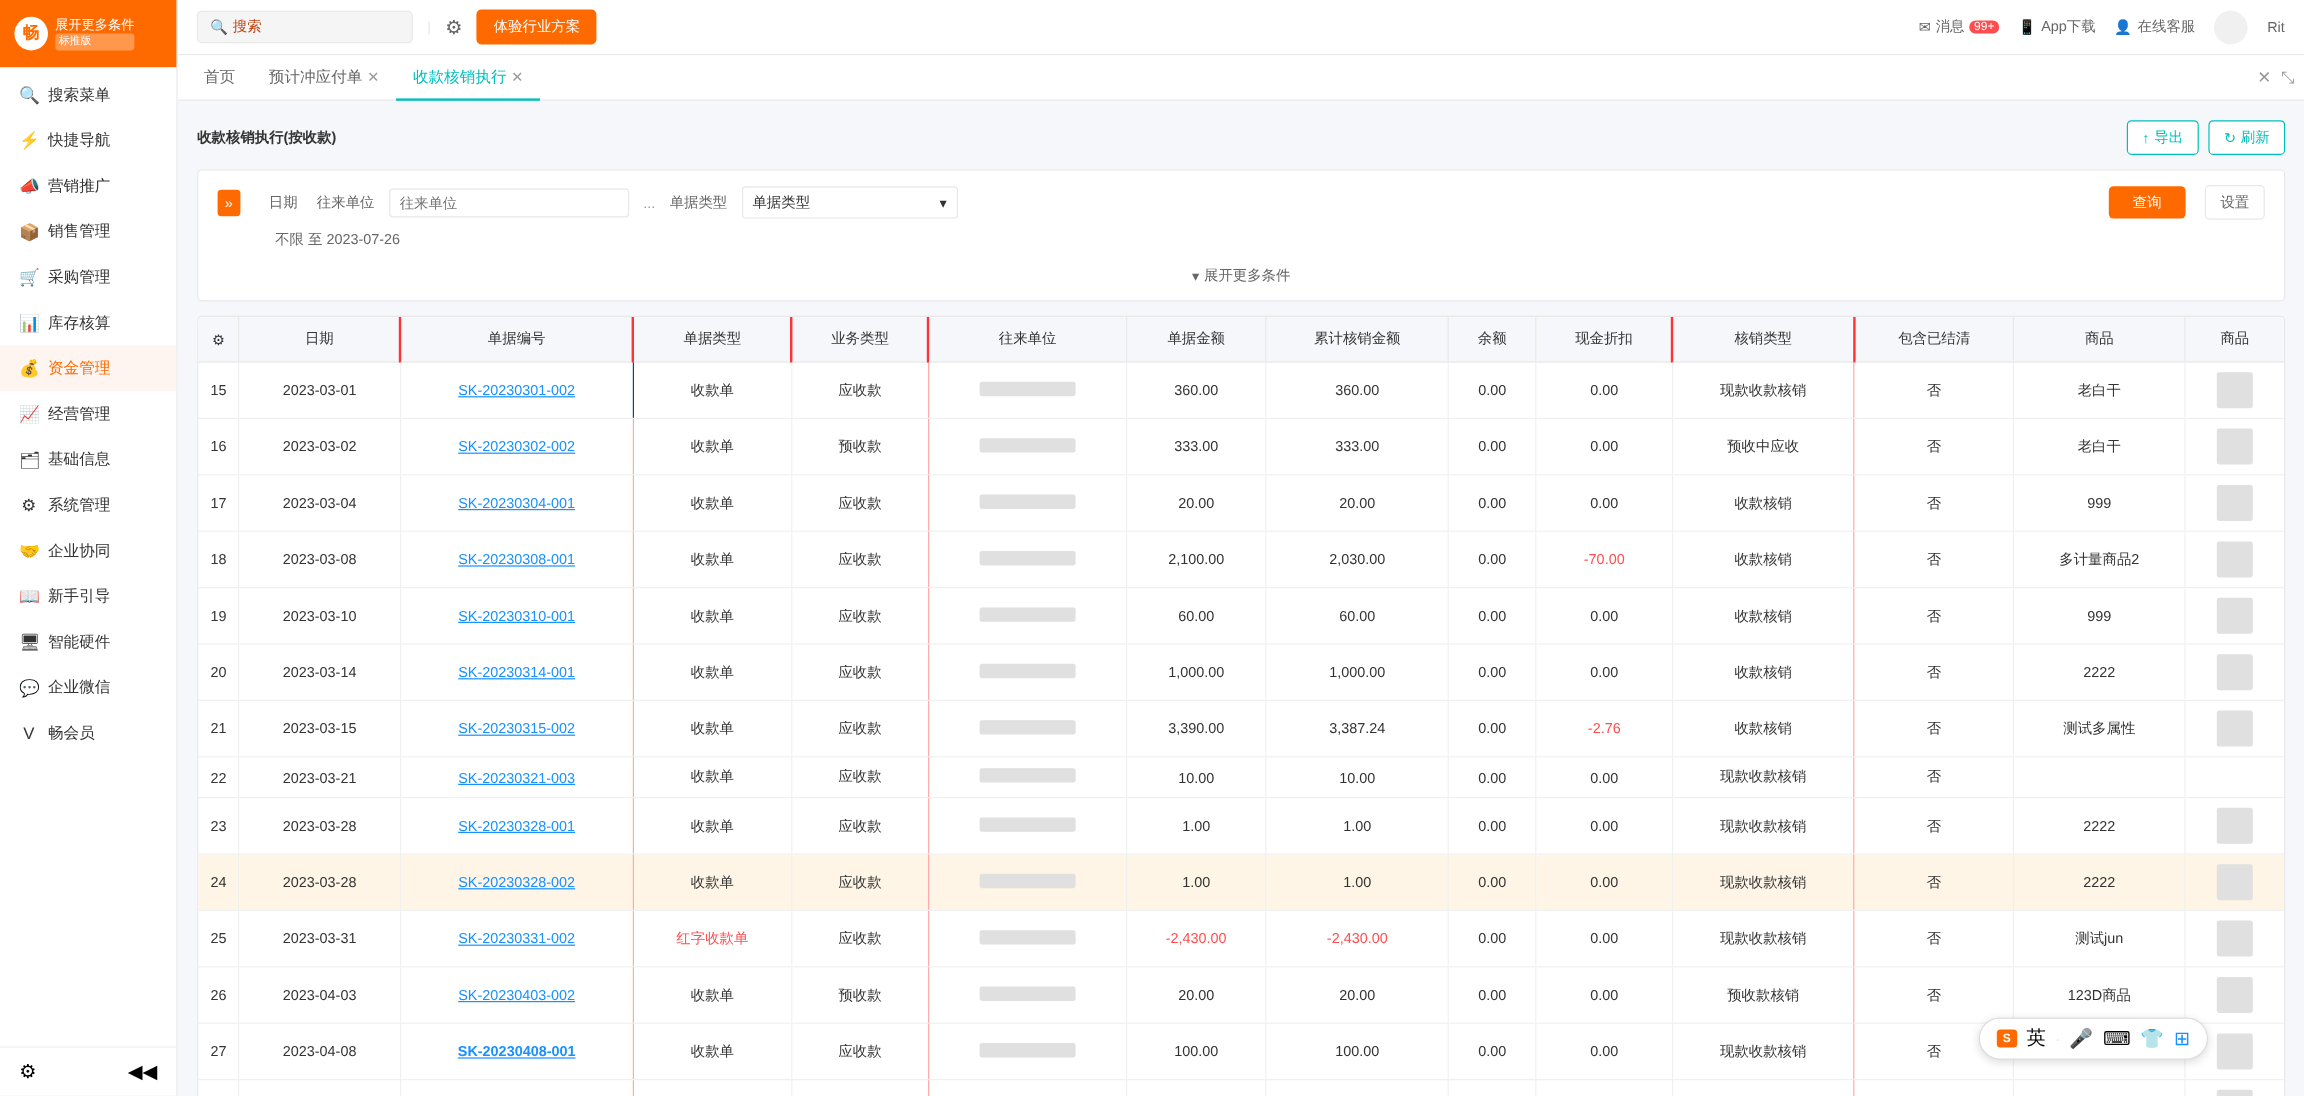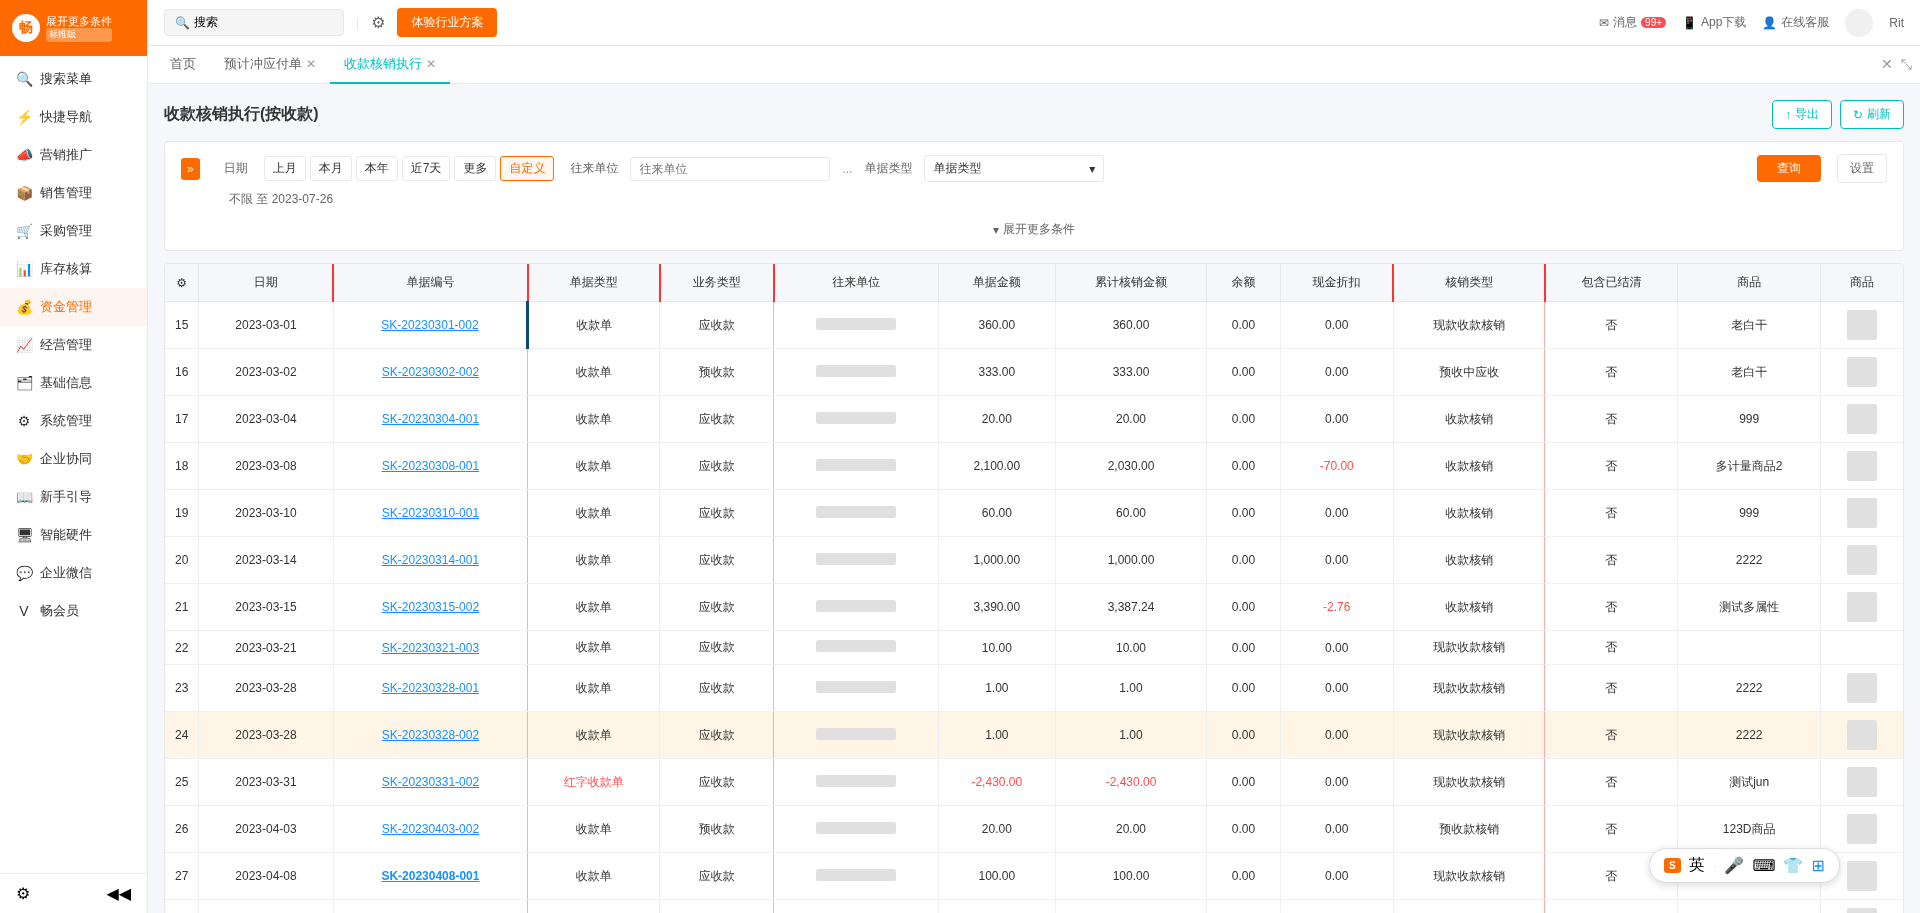--- a/index.html
+++ b/index.html
@@ -113,21 +113,21 @@
     .tab .close { color: #999; font-size: 12px; }
     .tab-actions { margin-left: auto; display: flex; gap: 8px; color: #999; font-size: 14px; }
 
     
     .page-content { flex: 1; overflow: auto; padding: 16px; background: #f5f7fa; }
 
     .page-header {
       display: flex; align-items: center; justify-content: space-between;
       margin-bottom: 12px;
     }
-    .page-title { font-size: 16px; font-weight: bold; color: #333; }
+    .page-title { font-size: 12px; font-weight: bold; color: #333; }
     .page-actions { display: flex; gap: 8px; }
     .btn-export {
       border: 1px solid #00bfbf; color: #00bfbf; background: #fff;
       border-radius: 4px; padding: 5px 12px; font-size: 12px; cursor: pointer;
       display: flex; align-items: center; gap: 4px;
     }
     .btn-refresh {
       border: 1px solid #00bfbf; color: #00bfbf; background: #fff;
       border-radius: 4px; padding: 5px 12px; font-size: 12px; cursor: pointer;
       display: flex; align-items: center; gap: 4px;
@@ -302,21 +302,21 @@
     <span style="font-size:16px; cursor:pointer;">⚙</span>
     <span style="font-size:16px; cursor:pointer;">◀◀</span>
   </div>
 </div>
 
 <div class="main">
 
   <div class="topbar">
     <div class="topbar-search">
       <span>🔍</span>
-      <span style="color:#000000;">搜索</span>
+      <span style="color:#c2410c;">搜索</span>
     </div>
     <span style="color:#e8e8e8;">|</span>
     <span class="topbar-gear">⚙</span>
     <button class="topbar-btn">体验行业方案</button>
     <div class="topbar-right">
       <div class="topbar-msg">
         <span>✉</span>
         <span>消息</span>
         <span class="badge">99+</span>
       </div>
@@ -364,28 +364,20 @@
           <span>↻</span>
           <span>刷新</span>
         </button>
       </div>
     </div>
 
     <div class="filter-bar">
       <div class="filter-row">
         <button class="filter-arrow-btn">»</button>
         <span class="filter-label">日期</span>
-        <div class="filter-date-btns">
-          <button class="filter-date-btn">上月</button>
-          <button class="filter-date-btn">本月</button>
-          <button class="filter-date-btn">本年</button>
-          <button class="filter-date-btn">近7天</button>
-          <button class="filter-date-btn">更多</button>
-          <button class="filter-date-btn custom">自定义</button>
-        </div>
         <div style="flex:1; display:flex; align-items:center; gap:12px;">
           <span class="filter-label">往来单位</span>
           <input class="filter-input" placeholder="往来单位" style="">
           <span style="color:#999;">...</span>
           <span class="filter-label">单据类型</span>
           <div class="filter-select" style="width:180px;">
             <span>单据类型</span>
             <span>▾</span>
           </div>
         </div>
@@ -419,21 +411,21 @@
             <th style="border-left:2px solid #ff3333; border-right:2px solid #ff3333;">核销类型</th>
             <th>包含已结清</th>
             <th>商品</th>
             <th>商品</th>
           </tr>
         </thead>
         <tbody id="table-body">
         <tr>
       <td>15</td>
       <td>2023-03-01</td>
-      <td style="border-left:1px solid #ffaaaa; border-right:3px solid #0c4a6e;"><a class="link">SK-20230301-002</a></td>
+      <td style="border-left:1px solid #ffaaaa; border-right:1px solid #0c4a6e;"><a class="link">SK-20230301-002</a></td>
       <td class="">收款单</td>
       <td style="border-left:1px solid #ffaaaa; border-right:1px solid #ffaaaa;">应收款</td>
       <td><span style="display:inline-block;width:80px;height:12px;background:#e0e0e0;border-radius:2px;"></span></td>
       <td class="">360.00</td>
       <td class="">360.00</td>
       <td>0.00</td>
       <td class="">0.00</td>
       <td style="border-left:1px solid #ffaaaa; border-right:1px solid #ffaaaa;">现款收款核销</td>
       <td>否</td>
       <td>老白干</td>

